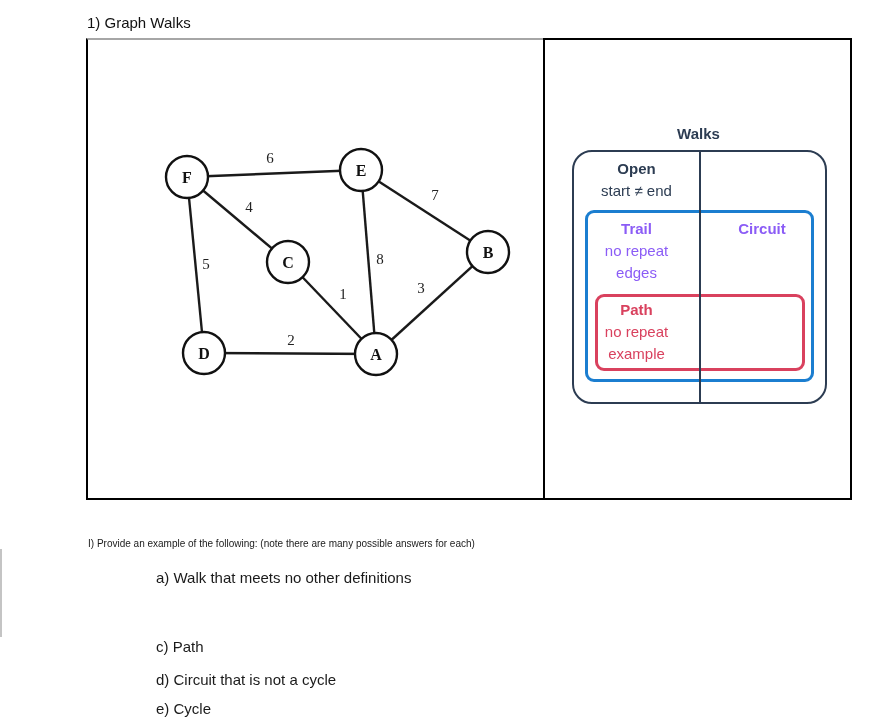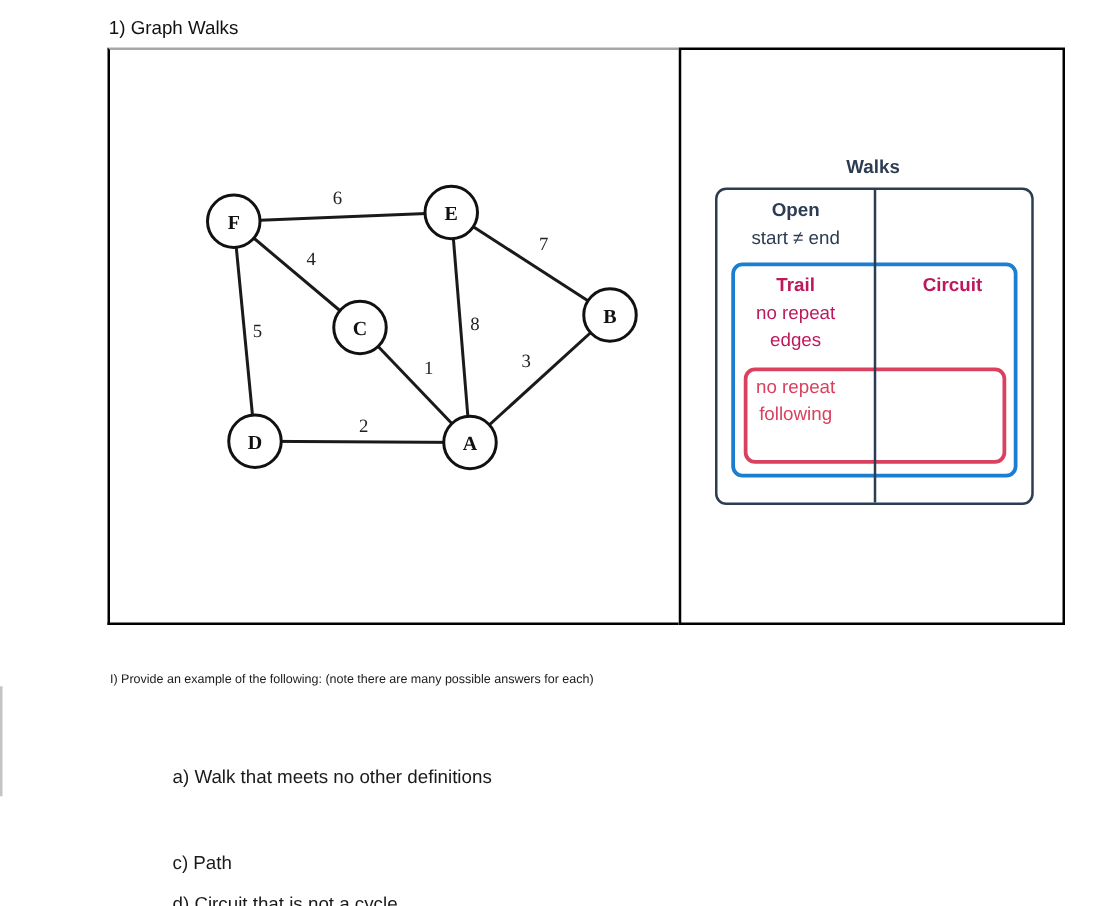--- a/index.html
+++ b/index.html
@@ -11,40 +11,40 @@
   .graph-box{position:absolute;left:86px;top:38px;width:457px;height:462px;box-sizing:border-box;
              border-left:2px solid #000;border-bottom:2px solid #000;border-top:2px solid #a6a6a6;background:#fff;}
   .graph-box svg{position:absolute;left:0;top:0;}
   .walks-box{position:absolute;left:543px;top:38px;width:309px;height:462px;box-sizing:border-box;
              border:2px solid #000;background:#fff;}
 
   
   .walks-title{position:absolute;left:27px;top:84px;width:253px;text-align:center;
                font-size:15px;font-weight:bold;color:#2c3c52;line-height:20px;}
   .walks-outer{position:absolute;left:27px;top:110px;width:255px;height:254px;box-sizing:border-box;
-               border:2px solid #2c3c52;border-radius:9px;background:#fff;}
+               border:2px solid #2c3c52;border-radius:20px;background:#fff;}
   .wdivider{position:absolute;left:125px;top:0;bottom:0;width:2px;background:#2c3c52;z-index:5;}
   .wregion{position:absolute;box-sizing:border-box;z-index:1;}
   .wregion.blue{left:11px;top:58px;width:229px;height:172px;border:3px solid #1b7ed0;border-radius:9px;}
   .wregion.red{left:21px;top:142px;width:210px;height:77px;border:3px solid #d9415e;border-radius:9px;z-index:2;}
   .wc{position:absolute;text-align:center;font-size:15px;line-height:22px;z-index:6;color:#2c3c52;}
   .col-l{left:0;width:125px;}
   .col-r{left:127px;width:122px;}
   .wc .b{font-weight:bold;}
   .wc .sub{max-width:82px;margin:0 auto;}
-  .blue-t{color:#be185d;}
+  .blue-t{color:#8b5cf6;}
   .red-t{color:#d9415e;}
 
   
   .edge-weight{font-family:"Liberation Serif",serif;font-size:15px;fill:#222;}
   .node-label{font-family:"Liberation Serif",serif;font-size:16px;font-weight:bold;fill:#111;}
 
   
   .q-intro{position:absolute;left:88px;top:535px;font-size:10px;line-height:18px;}
-  .q-item{position:absolute;left:138px;font-size:15px;line-height:18px;margin-top:44px;}
+  .q-item{position:absolute;left:156px;font-size:15px;line-height:18px;}
   .edge-artifact{position:absolute;left:0;top:549px;width:2px;height:88px;background:#c4c4c4;}
 </style>
 </head>
 <body>
 
 <div class="page">
 
   <div class="doc-title">1) Graph Walks</div>
 
   <div class="graph-box">
@@ -94,21 +94,22 @@
 
       <div class="wc col-l blue-t" style="top:66px">
         <div class="b">Trail</div>
         <div class="sub">no repeat edges</div>
       </div>
       <div class="wc col-r blue-t" style="top:66px">
         <div class="b">Circuit</div>
       </div>
 
       <div class="wc col-l red-t" style="top:147px">
-        <div class="sub">no repeat following</div>
+        <div class="b">Path</div>
+        <div class="sub">no repeat example</div>
       </div>
     </div>
   </div>
 
   <div class="q-intro">I) Provide an example of the following: (note there are many possible answers for each)</div>
   <div class="q-item" style="top:569px">a) Walk that meets no other definitions</div>
   <div class="q-item" style="top:638px">c) Path</div>
   <div class="q-item" style="top:671px">d) Circuit that is not a cycle</div>
   <div class="q-item" style="top:700px">e) Cycle</div>
 

